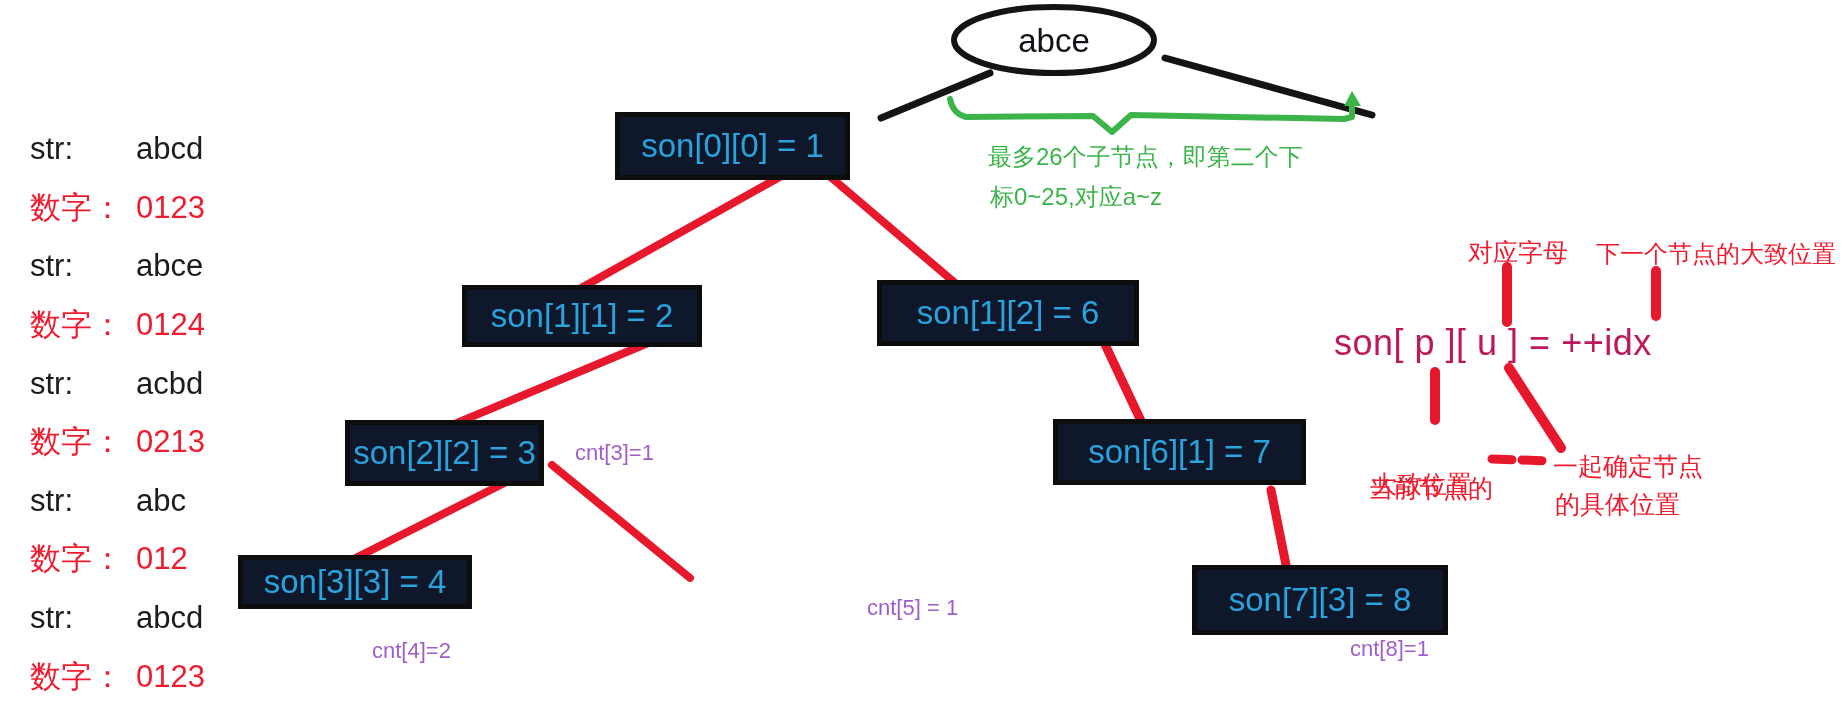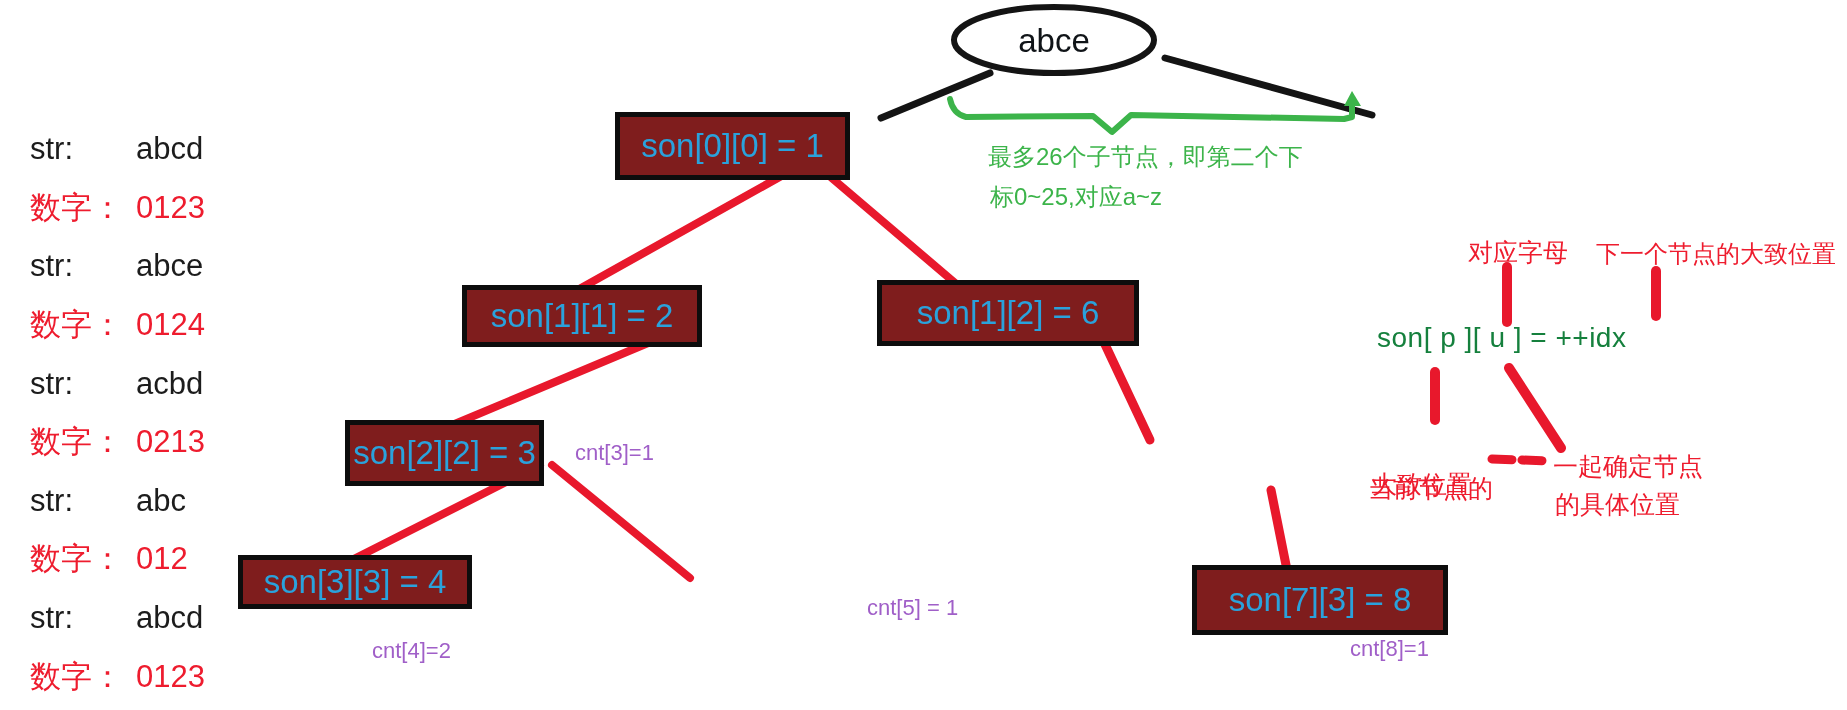--- a/index.html
+++ b/index.html
@@ -22,40 +22,40 @@
   
   .root-label{
     position:absolute;left:1004px;top:22px;width:100px;
     text-align:center;font-size:33px;color:#101418;
   }
 
   
   .node{
     position:absolute;
     border:5px solid #0d0d0d;
-    background:#7f1d1d;
+    background:#0f172a;
     color:#2aa2dc;
     font-size:33px;
     display:flex;align-items:center;justify-content:center;
     white-space:nowrap;
     box-sizing:border-box;
   }
 
   
   .cnt{
     position:absolute;color:#a05fc8;font-size:22px;white-space:nowrap;
   }
 
   
   .gnote{position:absolute;color:#3cb44a;font-size:24px;white-space:nowrap;}
 
   
   .formula-code{
-    position:absolute;left:1377px;top:322px;
-    color:#15803d;font-size:28px;white-space:nowrap;letter-spacing:0.5px;
+    position:absolute;left:1334px;top:322px;
+    color:#be185d;font-size:36px;white-space:nowrap;letter-spacing:0.5px;
   }
   .rnote{position:absolute;color:#ee1c2e;font-size:25px;white-space:nowrap;}
 </style>
 </head>
 <body>
 
 <div class="canvas">
 
   <svg class="overlay">
 
@@ -124,20 +124,21 @@
         <span class="wvalue">0123</span>
       </div>
   </div>
 
   <div class="root-label">abce</div>
 
   <div class="node" style="left:615px;top:112px;width:235px;height:68px;">son[0][0] = 1</div>
   <div class="node" style="left:462px;top:285px;width:240px;height:62px;">son[1][1] = 2</div>
   <div class="node" style="left:877px;top:280px;width:262px;height:66px;">son[1][2] = 6</div>
   <div class="node" style="left:345px;top:420px;width:199px;height:66px;">son[2][2] = 3</div>
+  <div class="node" style="left:1053px;top:419px;width:253px;height:66px;">son[6][1] = 7</div>
   <div class="node" style="left:238px;top:555px;width:234px;height:54px;">son[3][3] = 4</div>
   <div class="node" style="left:1192px;top:565px;width:256px;height:70px;">son[7][3] = 8</div>
 
   <span class="cnt" style="left:575px;top:440px;">cnt[3]=1</span>
   <span class="cnt" style="left:372px;top:638px;">cnt[4]=2</span>
   <span class="cnt" style="left:867px;top:595px;">cnt[5] = 1</span>
   <span class="cnt" style="left:1350px;top:636px;">cnt[8]=1</span>
 
   <div class="gnote" style="left:988px;top:141px;">最多26个子节点，即第二个下</div>
   <div class="gnote" style="left:990px;top:181px;">标0~25,对应a~z</div>

